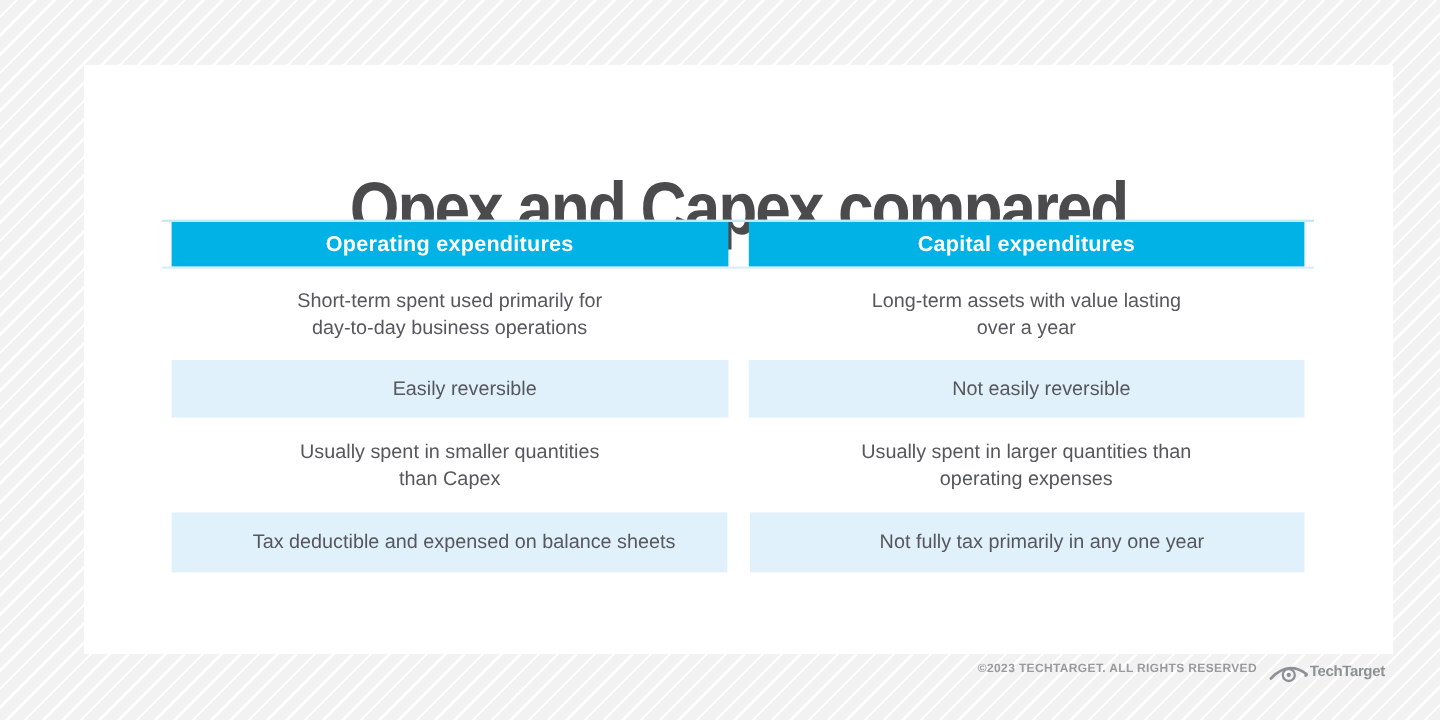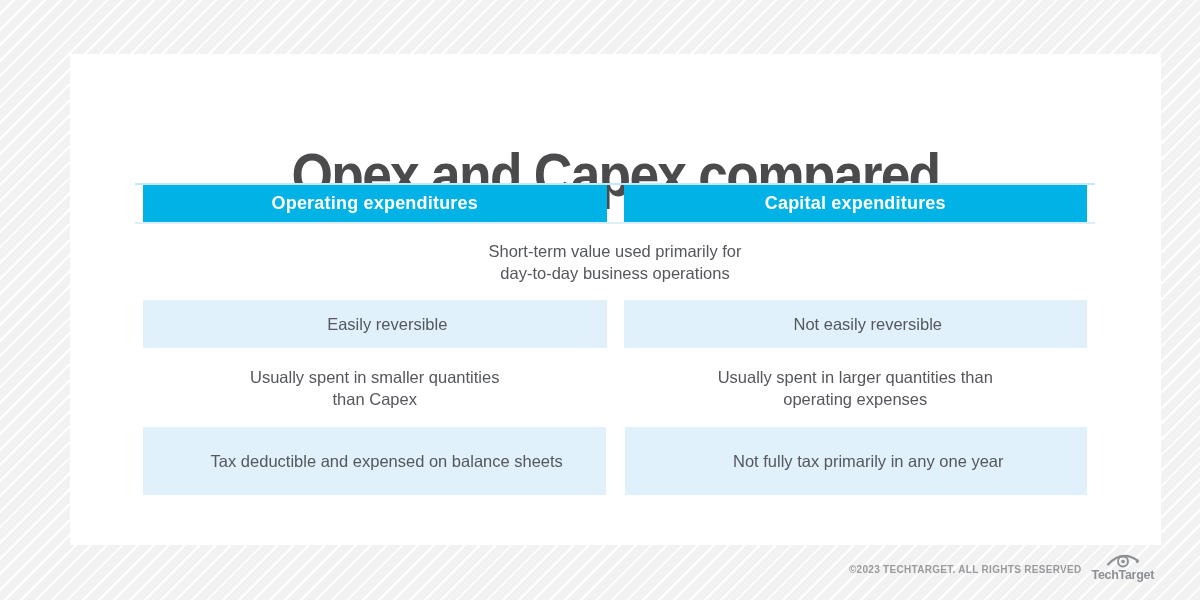--- a/index.html
+++ b/index.html
@@ -55,33 +55,33 @@
   .header-cell{
     background:var(--brand-cyan);
     color:#ffffff;font-weight:bold;font-size:18px;letter-spacing:0.2px;
   }
   .body-cell{
     color:var(--body-gray);font-size:16.5px;line-height:22px;
   }
   .row-1{height:76px;}
   .row-2{height:48px;}
   .row-3{height:79px;}
-  .row-4{height:68px;gap:19px;}
+  .row-4{height:50px;gap:19px;}
   .blue-row .body-cell{background:var(--row-highlight);padding-left:25px;}
   .footer{
     position:absolute;top:552px;right:46px;
     display:flex;align-items:flex-end;gap:10px;
   }
   .copyright{
     font-size:10px;font-weight:bold;letter-spacing:0.3px;
     color:var(--footer-gray);
     padding-bottom:7px;white-space:nowrap;
   }
   .logo{
-    display:flex;flex-direction:column;align-items:center;line-height:1;
+    display:flex;flex-direction:row;line-height:1;
   }
   .logo-eye{display:block;margin-bottom:1px;}
   .logo-word{
     font-size:12.5px;font-weight:bold;letter-spacing:-0.3px;
     color:var(--logo-gray);
   }
 </style>
 </head>
 <body>
 
@@ -93,22 +93,24 @@
       <div class="rule rule-top"></div>
 
       <div class="band header-band">
         <div class="cell header-cell">Operating expenditures</div>
         <div class="cell header-cell">Capital expenditures</div>
       </div>
 
       <div class="rule rule-under"></div>
 
       <div class="band row-1">
-        <div class="cell body-cell">Short-term value used primarily for
+        <div class="cell body-cell">Short-term spent used primarily for
 day-to-day business operations</div>
+        <div class="cell body-cell">Long-term assets with value lasting
+over a year</div>
       </div>
 
       <div class="band row-2 blue-row">
         <div class="cell body-cell">Easily reversible</div>
         <div class="cell body-cell">Not easily reversible</div>
       </div>
 
       <div class="band row-3">
         <div class="cell body-cell">Usually spent in smaller quantities
 than Capex</div>

